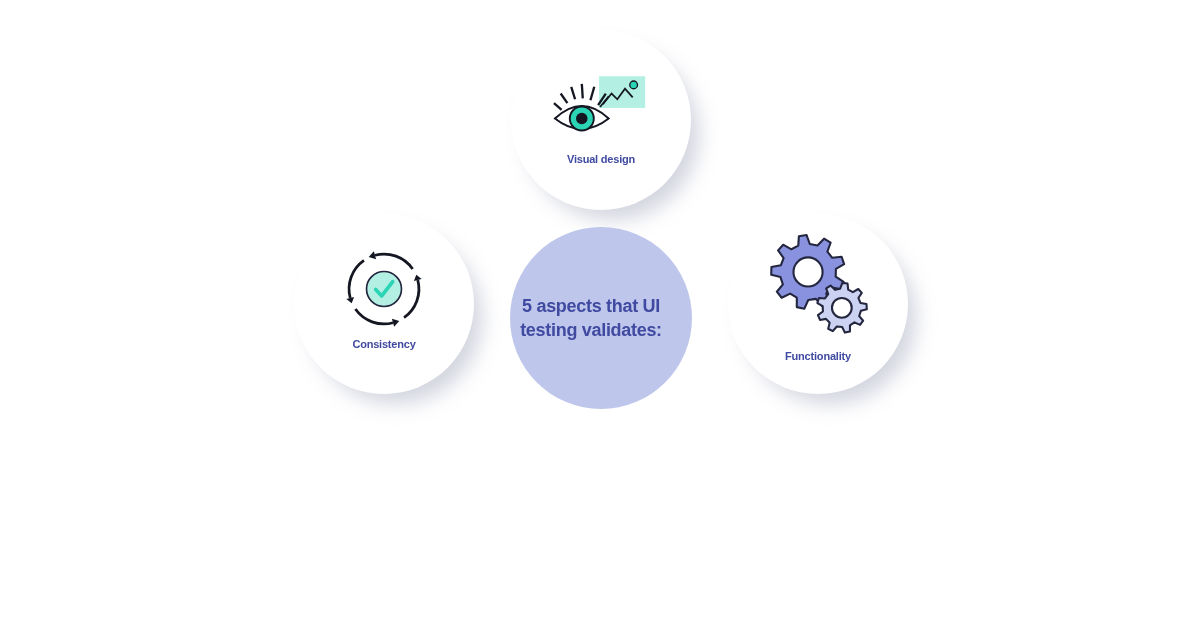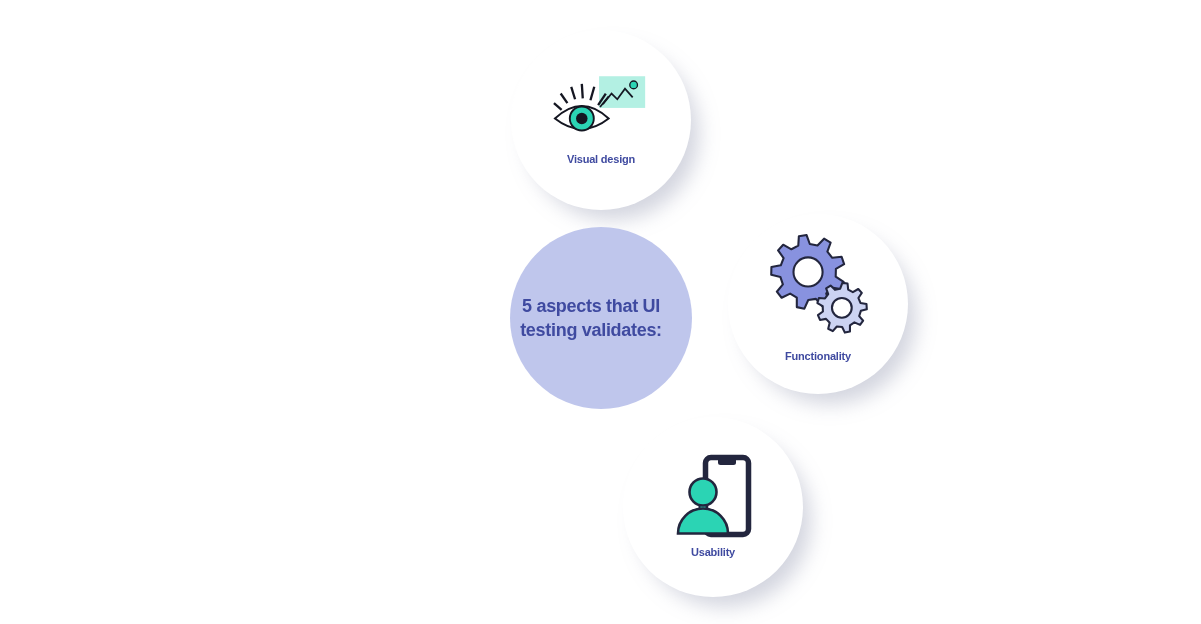--- a/index.html
+++ b/index.html
@@ -59,44 +59,49 @@
         <line x1="39" y1="27" x2="43" y2="13" stroke="var(--ink)" stroke-width="2.4"></line>
         <line x1="47" y1="32" x2="55" y2="20" stroke="var(--ink)" stroke-width="2.4"></line>
         <path d="M2,46 Q30,20 58,46 Q30,68 2,46 Z" fill="#fff" stroke="var(--ink)" stroke-width="2"></path>
         <circle cx="30" cy="46" r="12.5" fill="var(--teal)" stroke="var(--ink)" stroke-width="2"></circle>
         <circle cx="30" cy="46" r="6" fill="var(--ink)"></circle>
       </svg>
     </div>
     <div class="label">Visual design</div>
   </div>
 
+  <div class="node" id="node-consist">
+    <div class="icon-wrap" style="left:44px;top:29px;">
+      <svg width="92" height="92" viewBox="0 0 100 100">
+        <path d="M81.1,28.2 A38,38 0 0 0 40.2,13.3" fill="none" stroke="var(--ink)" stroke-width="3"></path>
+        <polygon points="33.4,15.1 39.0,9.0 41.4,17.6" fill="var(--ink)"></polygon>
+        <path d="M28.2,18.9 A38,38 0 0 0 13.3,59.8" fill="none" stroke="var(--ink)" stroke-width="3"></path>
+        <polygon points="14.9,65.4 9.1,61.0 17.5,58.6" fill="var(--ink)"></polygon>
+        <path d="M18.9,71.8 A38,38 0 0 0 59.8,86.7" fill="none" stroke="var(--ink)" stroke-width="3"></path>
+        <polygon points="66.6,84.9 61.0,91.0 58.6,82.4" fill="var(--ink)"></polygon>
+        <path d="M71.8,81.1 A38,38 0 0 0 86.7,40.2" fill="none" stroke="var(--ink)" stroke-width="3"></path>
+        <polygon points="85.1,34.6 90.9,39.0 82.5,41.4" fill="var(--ink)"></polygon>
+        <circle cx="50" cy="50" r="19" fill="var(--mint)" stroke="var(--dark)" stroke-width="1.8"></circle>
+        <polyline points="41,50.5 47.5,57.5 59.5,42" fill="none" stroke="var(--teal)" stroke-width="4" stroke-linecap="round" stroke-linejoin="round"></polyline>
+      </svg>
+    </div>
+    <div class="label">Consistency</div>
+  </div>
 
   <div class="center-circle">
     <div class="center-text">5 aspects that UI testing validates:</div>
   </div>
 
   <div class="node" id="node-func">
     <div class="icon-wrap" style="left:40px;top:20px;">
       <svg width="104" height="104" viewBox="0 0 100 100">
         <path fill="var(--purple)" stroke="var(--dark)" stroke-width="2" stroke-linejoin="round" d="M65.3,33.5L73.2,28.9L70.8,21.9L61.8,22.9L57.1,17.0L60.2,8.4L53.9,4.5L47.6,11.1L40.2,9.6L37.1,1.0L29.7,2.1L29.1,11.2L22.5,14.7L14.6,10.3L9.7,15.8L15.0,23.1L12.3,30.1L3.3,31.8L3.1,39.2L11.9,41.3L14.3,48.5L8.5,55.5L13.1,61.3L21.3,57.3L27.7,61.2L27.7,70.3L35.0,71.8L38.7,63.5L46.1,62.4L52.0,69.3L58.5,65.8L56.0,57.1L61.0,51.5L69.9,53.0L72.7,46.1L65.1,41.0Z"></path>
         <circle cx="38.5" cy="36.5" r="14" fill="#fff" stroke="var(--dark)" stroke-width="2"></circle>
         <path fill="var(--purpleLight)" stroke="var(--dark)" stroke-width="2" stroke-linejoin="round" d="M89.3,73.9L95.0,72.3L94.7,67.3L88.9,66.3L86.9,61.5L90.2,56.6L86.8,52.9L81.6,55.9L77.1,53.5L76.5,47.6L71.5,47.0L69.4,52.6L64.4,53.7L60.2,49.6L55.9,52.3L57.9,57.9L54.8,62.0L48.9,61.6L47.5,66.4L52.6,69.3L52.8,74.5L48.0,78.0L50.0,82.6L55.8,81.6L59.3,85.3L57.9,91.1L62.3,93.4L66.2,88.9L71.3,89.5L73.9,94.8L78.8,93.7L78.8,87.8L83.1,85.0L88.5,87.4L91.5,83.4L87.7,78.9Z"></path>
         <circle cx="71" cy="71" r="9.5" fill="#fff" stroke="var(--dark)" stroke-width="2"></circle>
       </svg>
     </div>
     <div class="label">Functionality</div>
   </div>
 
 
-  <div class="node" id="node-usab">
-    <div class="icon-wrap" style="left:47px;top:37px;">
-      <svg width="84" height="84" viewBox="0 0 84 84">
-        <rect x="35.5" y="3.5" width="43" height="77" rx="5.5" fill="#fff" stroke="var(--dark)" stroke-width="5.5"></rect>
-        <path d="M48,4.5 h18 v4 a2.5,2.5 0 0 1 -2.5,2.5 h-13 a2.5,2.5 0 0 1 -2.5,-2.5 Z" fill="var(--dark)"></path>
-        <rect x="29.5" y="47" width="7" height="10" fill="var(--teal)" stroke="var(--dark)" stroke-width="2"></rect>
-        <circle cx="33" cy="38" r="13.5" fill="var(--teal)" stroke="var(--dark)" stroke-width="2.6"></circle>
-        <path d="M8,79.5 A25,25 0 0 1 58,79.5 Z" fill="var(--teal)" stroke="var(--dark)" stroke-width="2.6"></path>
-      </svg>
-    </div>
-    <div class="label">Usability</div>
-  </div>
 
 </div>
 
 </body></html>

